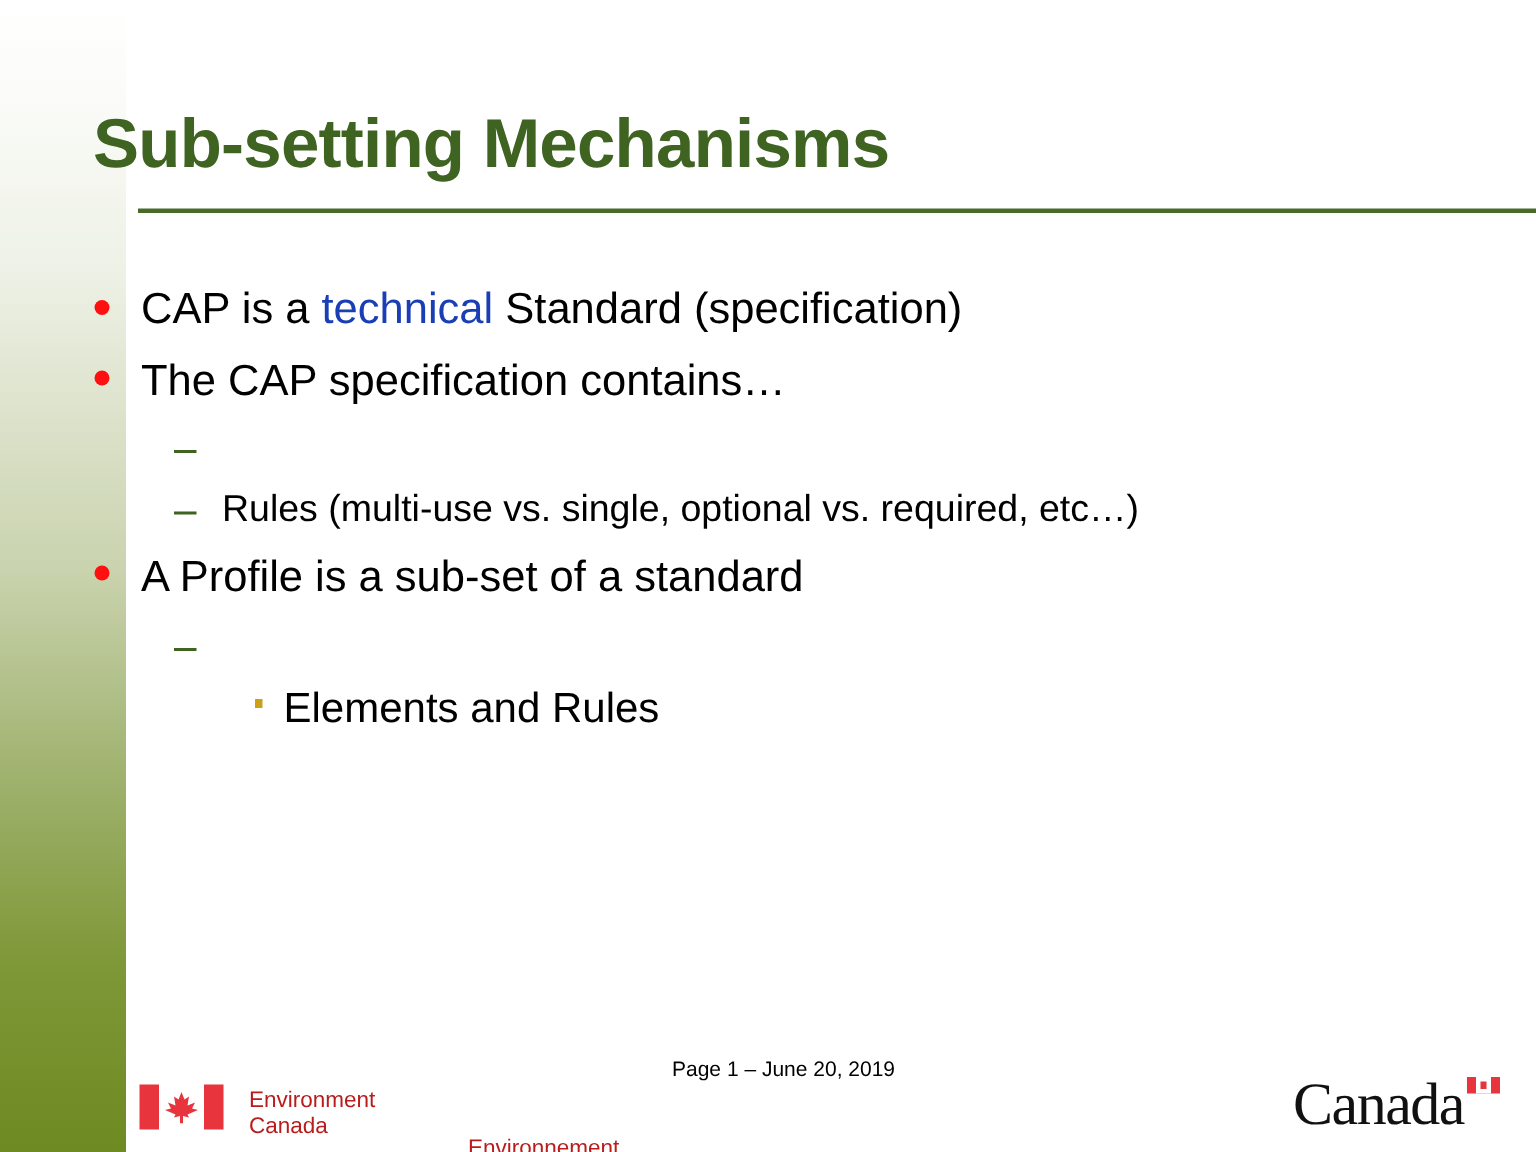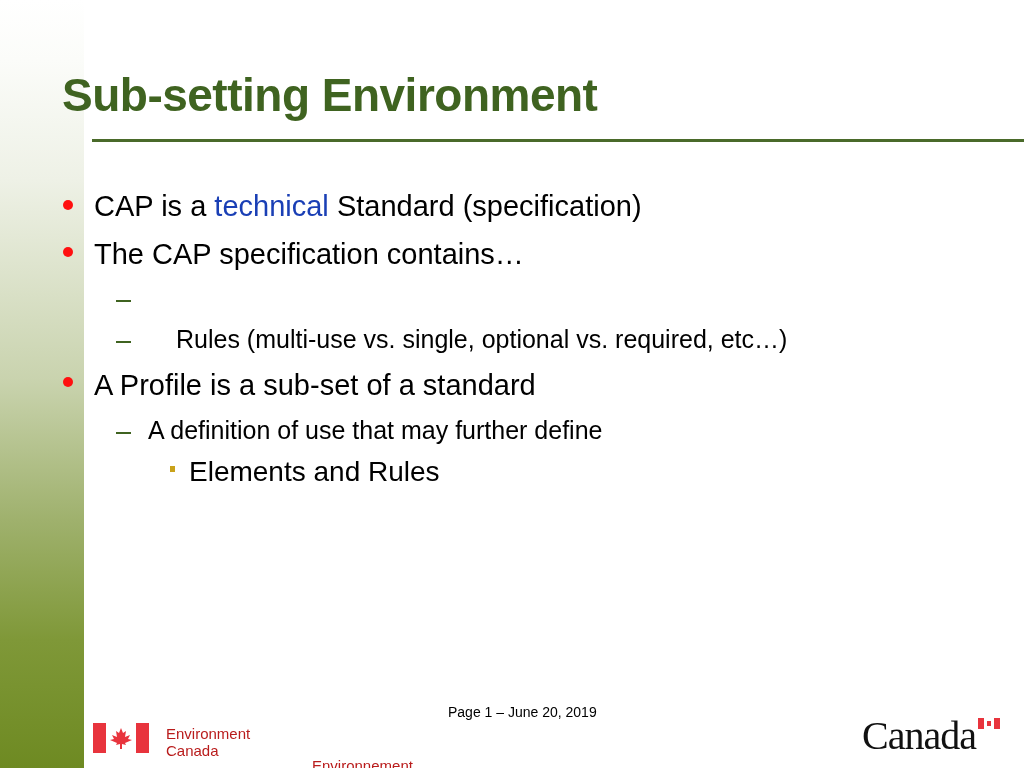--- a/index.html
+++ b/index.html
@@ -24,43 +24,42 @@
   .wordmark { position:absolute; left:862px; top:712px; font-family:"Liberation Serif", serif; font-size:40px; color:#111; letter-spacing:-1px; }
   .wm-flag { position:absolute; left:978px; top:718px; width:22px; height:11px; background:#e8343d; }
   .wm-flag .mid { position:absolute; left:6px; top:0; width:10px; height:11px; background:#fff; }
   .wm-flag .leaf { position:absolute; left:9px; top:3px; width:4px; height:5px; background:#e8343d; }
 </style>
 </head>
 <body>
 
 <div class="sidebar"></div>
 
-<h1 class="title">Sub-setting Environment</h1>
+<h1 class="title">Sub-setting Mechanisms</h1>
 <div class="rule"></div>
 
 <div class="content">
 
   <span class="bullet-dot" style="left:63px; top:200px;"></span>
   <div class="line l1" style="top:190px;">
     <span>CAP is a </span><span class="tech">technical</span><span> Standard (specification)</span>
   </div>
 
   <span class="bullet-dot" style="left:63px; top:247px;"></span>
   <div class="line l1" style="top:238px;">The CAP specification contains…</div>
 
   <span class="dash" style="left:116px; top:300px;"></span>
 
   <span class="dash" style="left:116px; top:341px;"></span>
-  <div class="line l2" style="top:325px;margin-left:28px;">Rules (multi-use vs. single, optional vs. required, etc…)</div>
+  <div class="line l2" style="top:325px;">Rules (multi-use vs. single, optional vs. required, etc…)</div>
 
   <span class="bullet-dot" style="left:63px; top:377px;"></span>
   <div class="line l1" style="top:369px;">A Profile is a sub-set of a standard</div>
 
   <span class="dash" style="left:116px; top:432px;"></span>
-  <div class="line l2" style="top:416px;">A definition of use that may further define</div>
 
   <span class="square" style="left:170px; top:466px;"></span>
   <div class="line l3" style="top:456px;">Elements and Rules</div>
 </div>
 
 <div class="footer-page">Page 1 – June 20, 2019</div>
 
 <div class="flag">
   <span class="bar" style="left:0;"></span>
   <span class="bar" style="left:43px;"></span>

